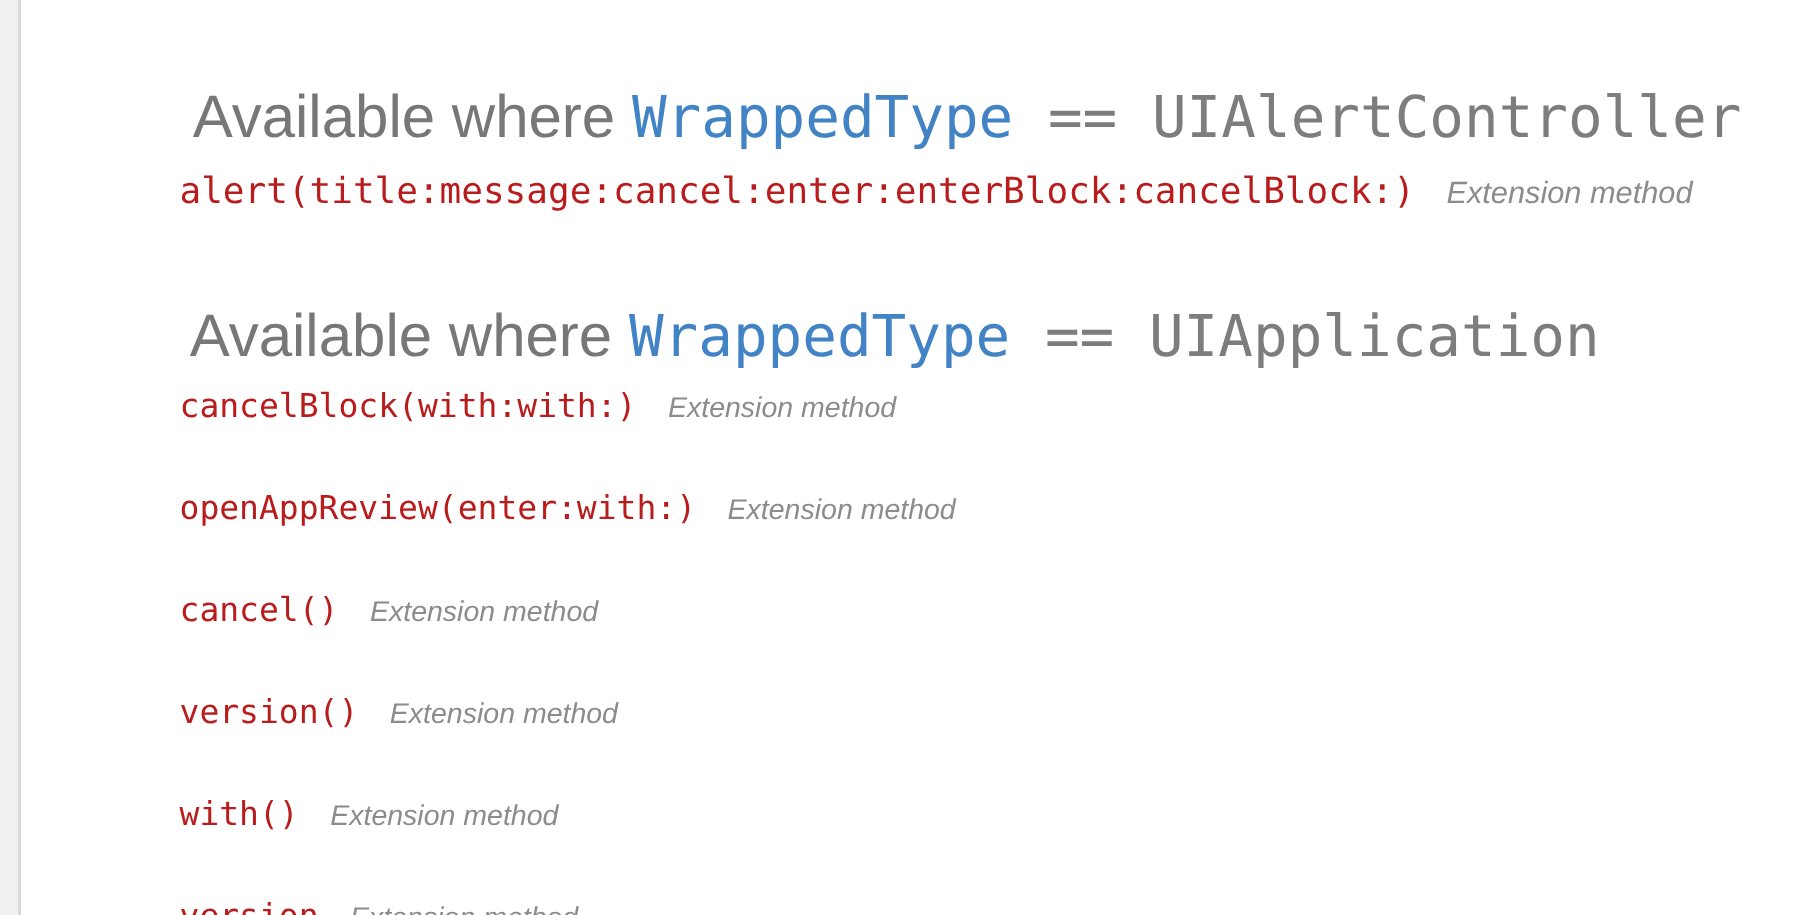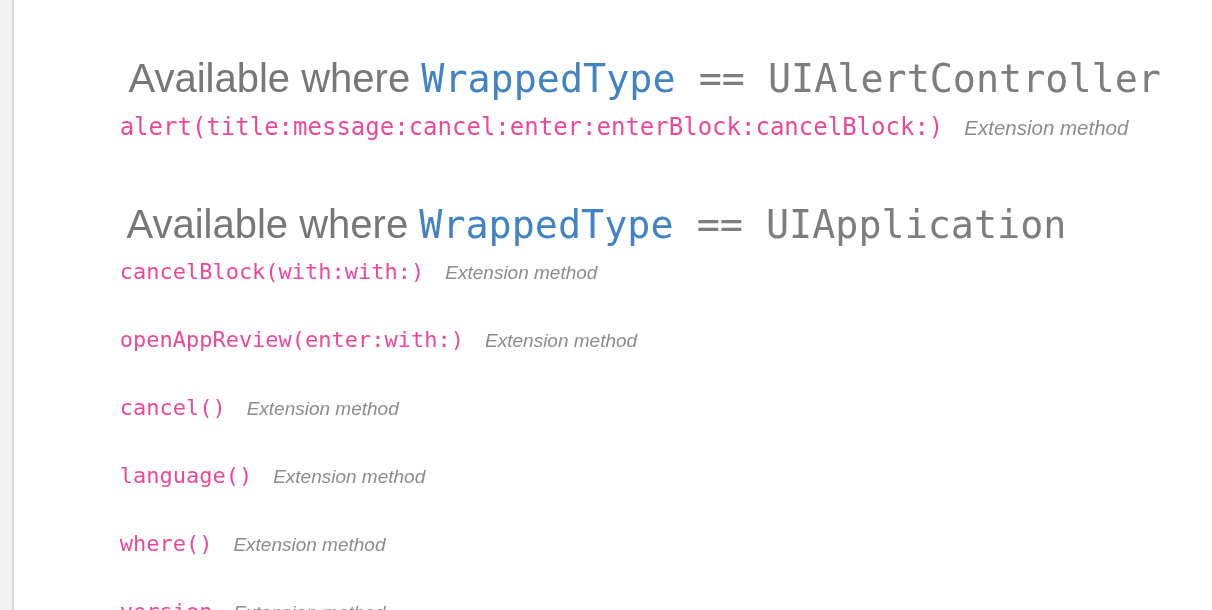--- a/index.html
+++ b/index.html
@@ -53,21 +53,21 @@
     color: #7d7d7d;
   }
   .item {
     position: absolute;
     left: 93px;
     line-height: 30px;
     white-space: pre;
   }
   .item .code {
     font-family: "DejaVu Sans Mono", monospace;
-    color: #ec4899;
+    color: #b91c1c;
     text-decoration: none;
     cursor: pointer;
   }
   .item .note {
     font-style: italic;
     color: #8c8c8c;
     margin-left: 21px;
   }
   
   .item.s1 .code { font-size: 24px; }
@@ -101,25 +101,25 @@
 
     <div class="item s2" style="top:295px;">
       <a class="code">openAppReview(enter:with:)</a><span class="note">Extension method</span>
     </div>
 
     <div class="item s2" style="top:363px;">
       <a class="code">cancel()</a><span class="note">Extension method</span>
     </div>
 
     <div class="item s2" style="top:431px;">
-      <a class="code">language()</a><span class="note">Extension method</span>
+      <a class="code">version()</a><span class="note">Extension method</span>
     </div>
 
     <div class="item s2" style="top:499px;">
-      <a class="code">where()</a><span class="note">Extension method</span>
+      <a class="code">with()</a><span class="note">Extension method</span>
     </div>
 
     <div class="item s2" style="top:567px;">
       <a class="code">version</a><span class="note">Extension method</span>
     </div>
 
   </div>
 </div>
 
 </body></html>

